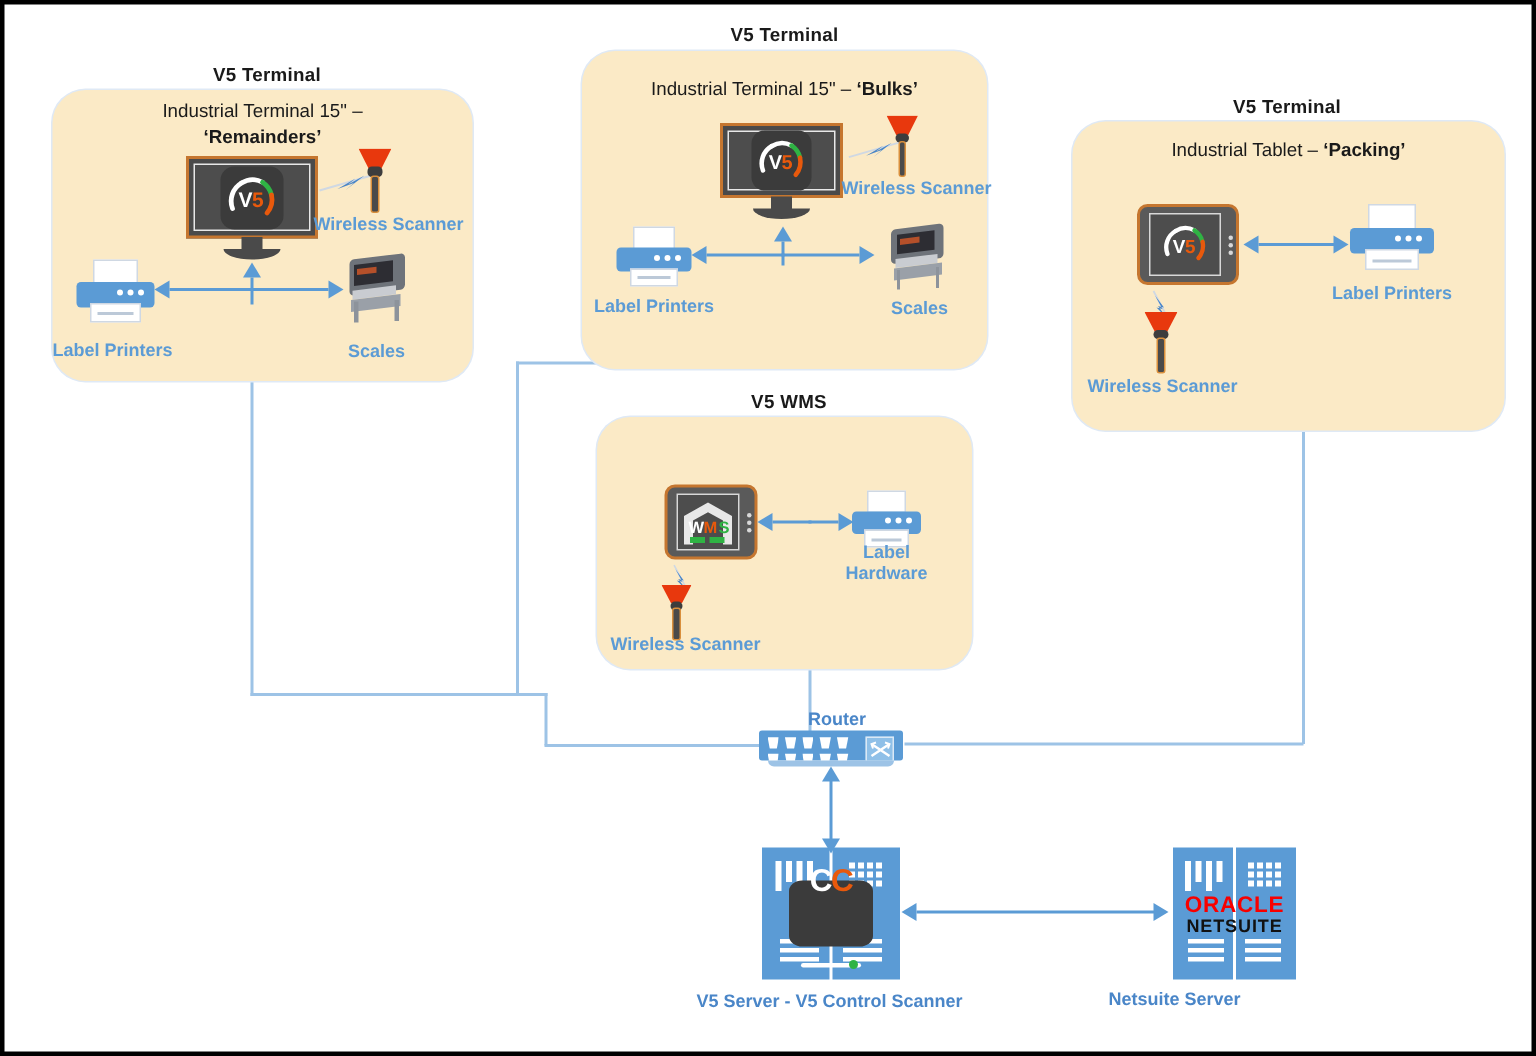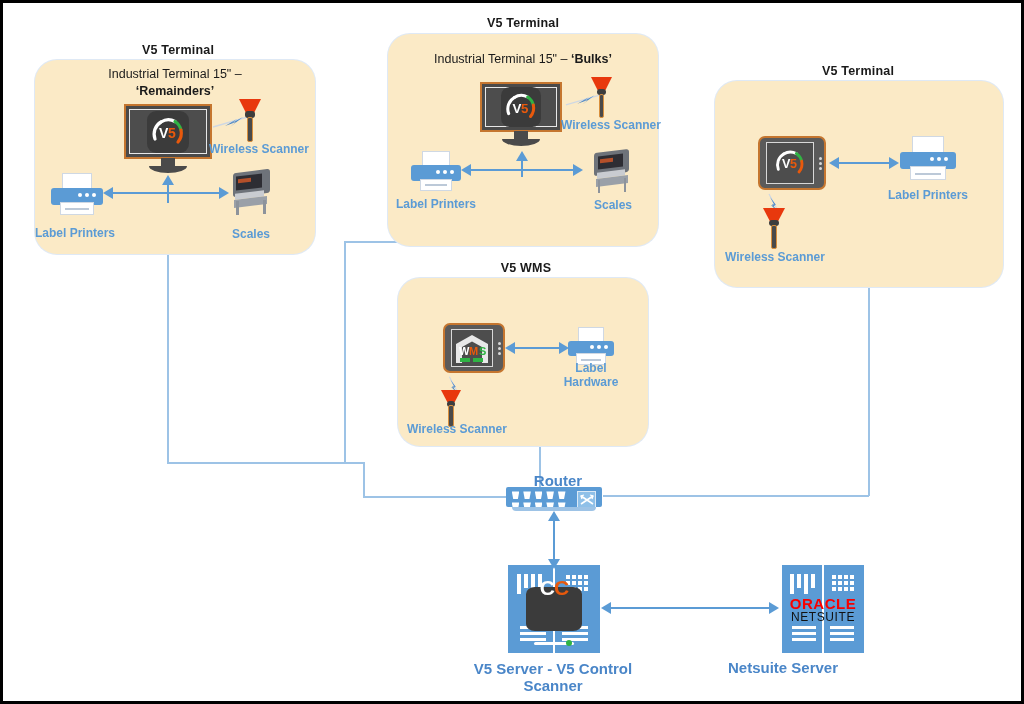--- a/index.html
+++ b/index.html
@@ -81,26 +81,26 @@
   .sv-lines i{display:block;height:3px;background:#fff;}
   .cc-badge{position:absolute;background:#3b3b3b;border-radius:16%;display:flex;flex-direction:column;align-items:center;justify-content:center;gap:39px;}
   .cc-text{font-family:"Liberation Sans",sans-serif;font-weight:bold;font-size:21px;line-height:20px;letter-spacing:-1px;}
   .cc-text .c1{color:#fff;}
   .cc-text .c2{color:#e8590c;}
   .cc-slider{position:relative;width:40px;height:6px;margin-top:3px;}
   .cc-slider .bar{position:absolute;left:0;top:2px;width:100%;height:3px;background:#fff;border-radius:2px;}
   .cc-slider .knob{position:absolute;right:2px;top:0;width:6px;height:6px;border-radius:50%;background:#2fb344;}
   .oracle{position:absolute;text-align:center;width:100%;}
   .oracle .o1{font-family:"Liberation Sans",sans-serif;font-weight:bold;font-size:15px;color:#f80000;letter-spacing:.5px;display:block;line-height:13px;}
-  .oracle .o2{font-family:"Liberation Sans",sans-serif;font-weight:normal;font-size:12px;color:#111;letter-spacing:.6px;display:block;line-height:14px;}
+  .oracle .o2{font-family:"Liberation Sans",sans-serif;font-weight:bold;font-size:12px;color:#111;letter-spacing:.6px;display:block;line-height:14px;}
   
   .legend{position:absolute;}
   .lg-label{position:absolute;font-size:12px;color:#5b9bd5;font-weight:600;}
   .lg-box{position:absolute;background:#5a5a5a;border:1.5px solid #d98f3c;box-sizing:border-box;}
-  .node-label{position:absolute;font-size:15px;font-weight:bold;color:#4a86c8;text-align:center;}
+  .node-label{position:absolute;font-size:12px;font-weight:bold;color:#4a86c8;text-align:center;}
 </style>
 </head>
 <body>
 
 <div id="stage">
 
   <div class="ln v" style="left:164px;top:148px;height:313px;"></div>
 
   <div class="ln v" style="left:518px;top:140px;height:100px;"></div>
   <div class="ln h" style="left:341px;top:238px;width:179px;"></div>
@@ -247,20 +247,24 @@
 
   <div class="ln h thick" style="left:468px;top:166px;width:52px;"></div>
   <div class="arw l" style="left:458px;top:161px;"></div>
   <div class="ln h thick" style="left:518px;top:166px;width:52px;"></div>
   <div class="arw r" style="left:570px;top:161px;"></div>
   <div class="ln v thick" style="left:518px;top:158px;height:16px;"></div>
   <div class="arw u" style="left:513px;top:148px;"></div>
 
   <div class="panel-title" style="left:715px;top:61px;width:280px;">V5 Terminal</div>
   <div class="panel" style="left:712px;top:78px;width:288px;height:206px;"></div>
+  <div class="panel-sub" style="left:718px;top:89px;width:276px;">
+    <span>Industrial Tablet –</span>
+    <b>‘Packing’</b>
+  </div>
 
   <div class="tablet" style="left:755px;top:133px;width:68px;height:54px;">
     <div class="tab-screen">
       <div class="v5logo" style="width:36px;height:36px;background:transparent;">
         <svg width="36" height="36" viewBox="0 0 40 40" aria-hidden="true">
           <path d="M7 27 A14 14 0 0 1 13 10" fill="none" stroke="#ffffff" stroke-width="3.2" stroke-linecap="round"></path>
           <path d="M13 10 A14 14 0 0 1 27 9.5" fill="none" stroke="#ffffff" stroke-width="3.2" stroke-linecap="round"></path>
           <path d="M27 9.5 A14 14 0 0 1 33 18" fill="none" stroke="#2fb344" stroke-width="3.2" stroke-linecap="round"></path>
           <path d="M33 18 A14 14 0 0 1 30 30" fill="none" stroke="#e8590c" stroke-width="3.2" stroke-linecap="round"></path>
           <text x="11" y="26" font-family="Liberation Sans, sans-serif" font-size="14" font-weight="bold" fill="#ffffff">V</text>

